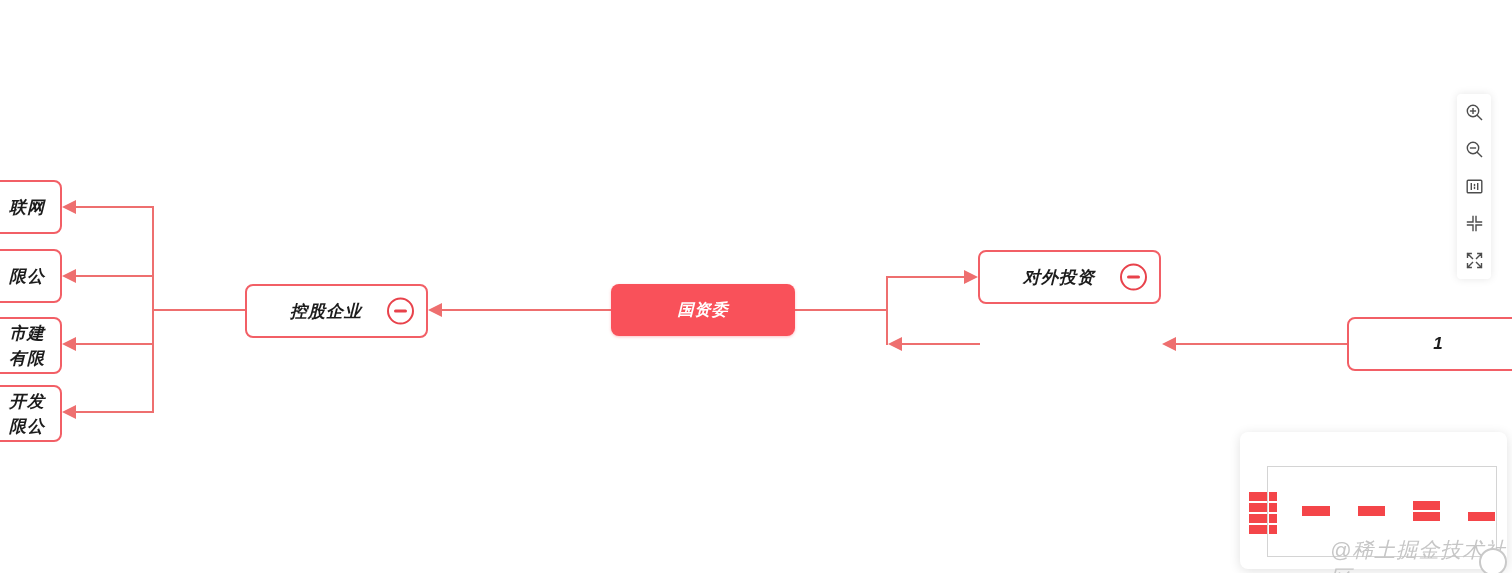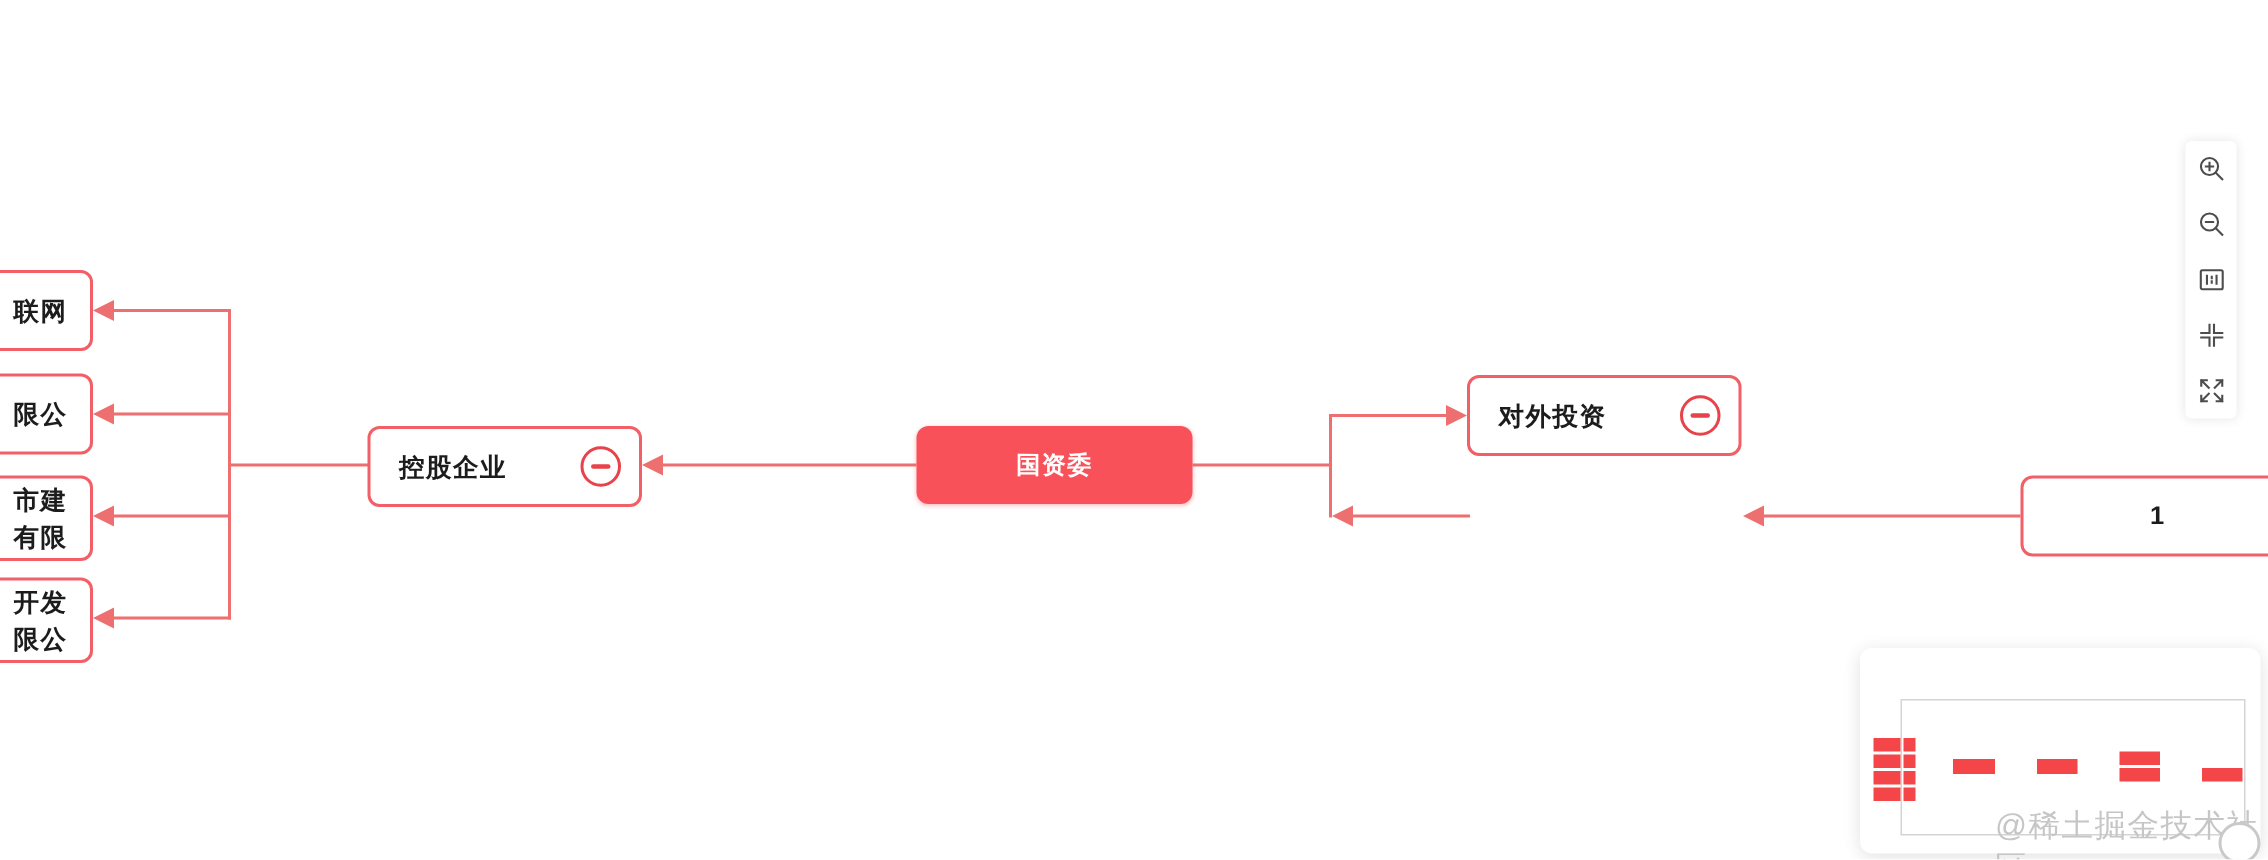--- a/index.html
+++ b/index.html
@@ -1,30 +1,31 @@
 <!DOCTYPE html>
 <html><head>
 <meta charset="utf-8">
 <style>
   html,body{margin:0;padding:0;background:#fff;}
   #canvas{
     position:relative;width:1512px;height:573px;overflow:hidden;background:#ffffff;
     font-family:"Liberation Sans","DejaVu Sans",sans-serif;
+    font-style:italic;
   }
   
   .node{
     position:absolute;box-sizing:border-box;background:#fff;
     border:2px solid #f25f66;border-radius:8px;
     display:flex;align-items:center;
   }
   .node-label{font-size:17px;font-weight:600;color:#1c1c1c;letter-spacing:1px;}
   .root-node{background:#f9515a;border:none;justify-content:center;box-shadow:0 1px 3px rgba(249,81,90,.35);}
   .root-node .node-label{color:#ffffff;font-size:16px;}
   .center-label{width:100%;text-align:center;padding:0;}
-  .pad-label{padding-left:19px;}
+  .pad-label{padding-left:43px;}
   .leaf-text{
     position:absolute;left:128px;top:0;bottom:0;display:flex;flex-direction:column;
     justify-content:center;line-height:25px;font-size:17px;font-weight:600;color:#1c1c1c;letter-spacing:1px;
   }
   
   .collapse{
     position:absolute;right:12px;top:50%;transform:translateY(-50%);
     width:27px;height:27px;box-sizing:border-box;border:2.5px solid #e8424b;border-radius:50%;
     display:flex;align-items:center;justify-content:center;background:#fff;cursor:pointer;
   }

